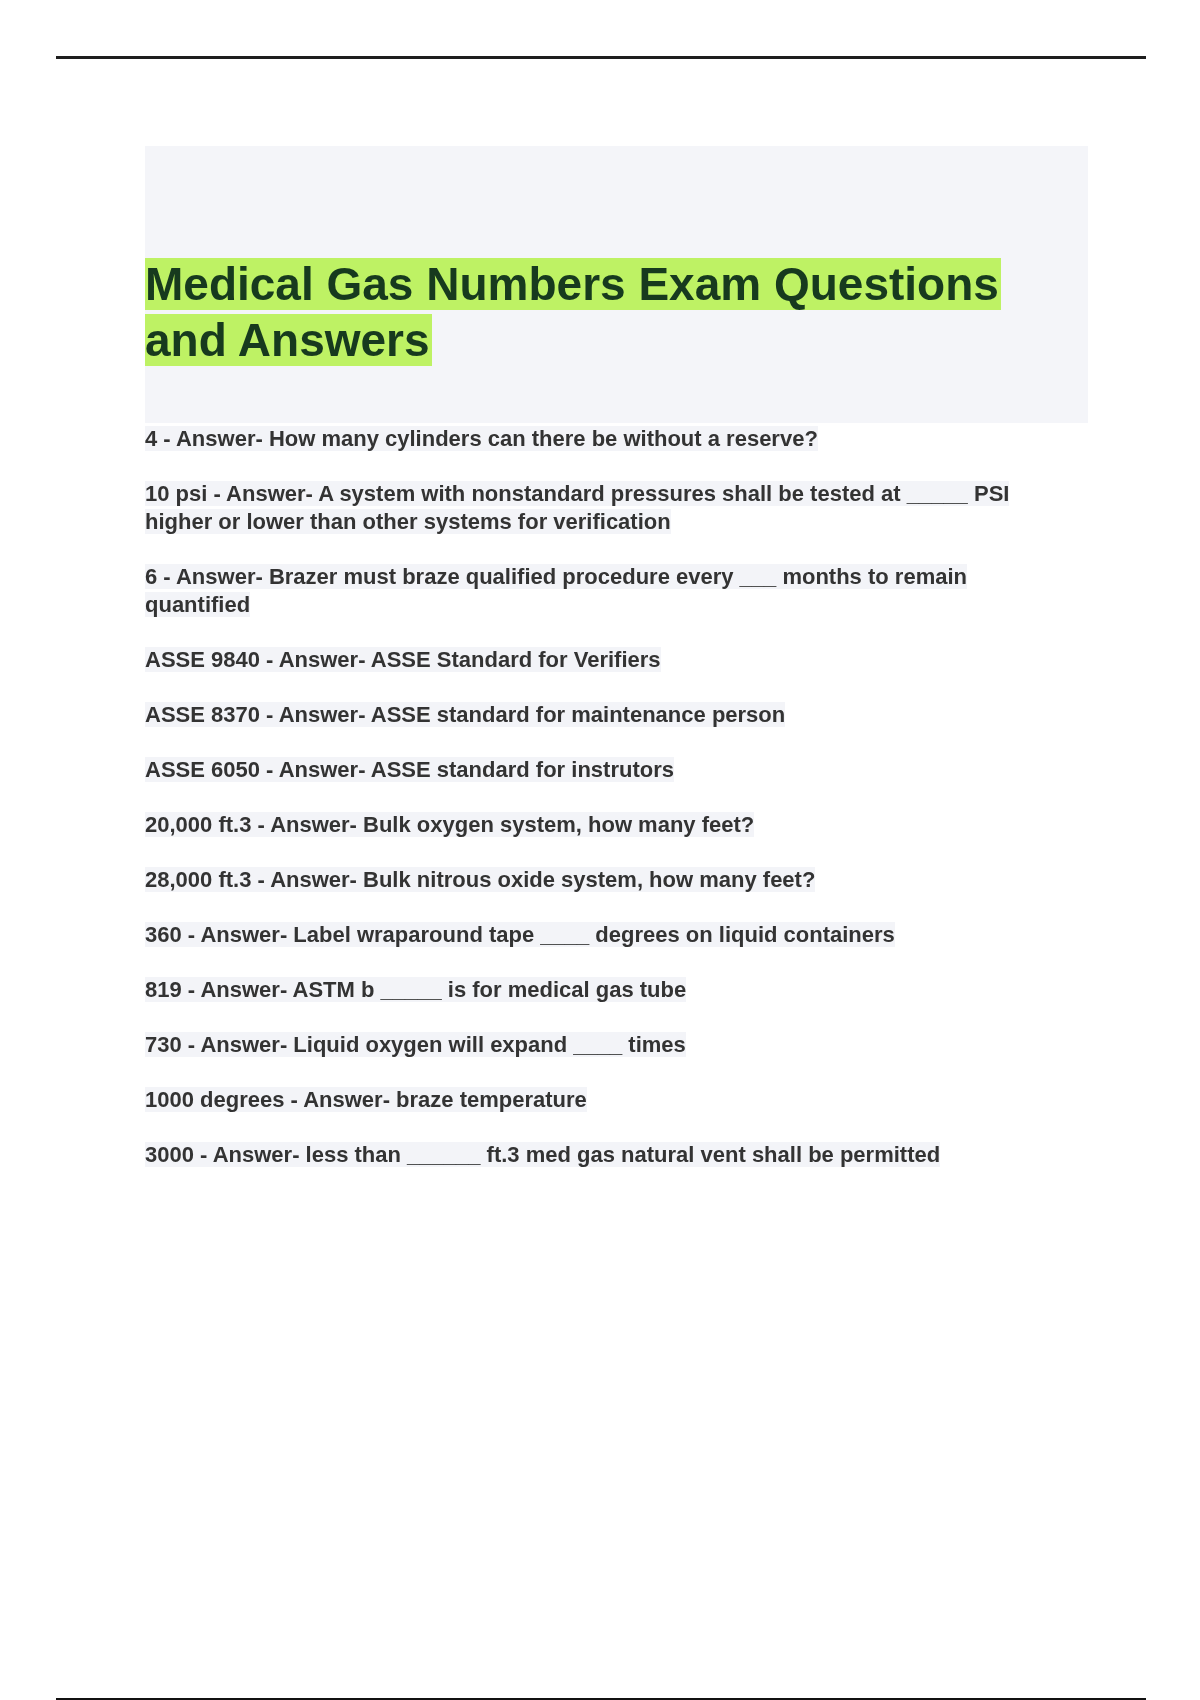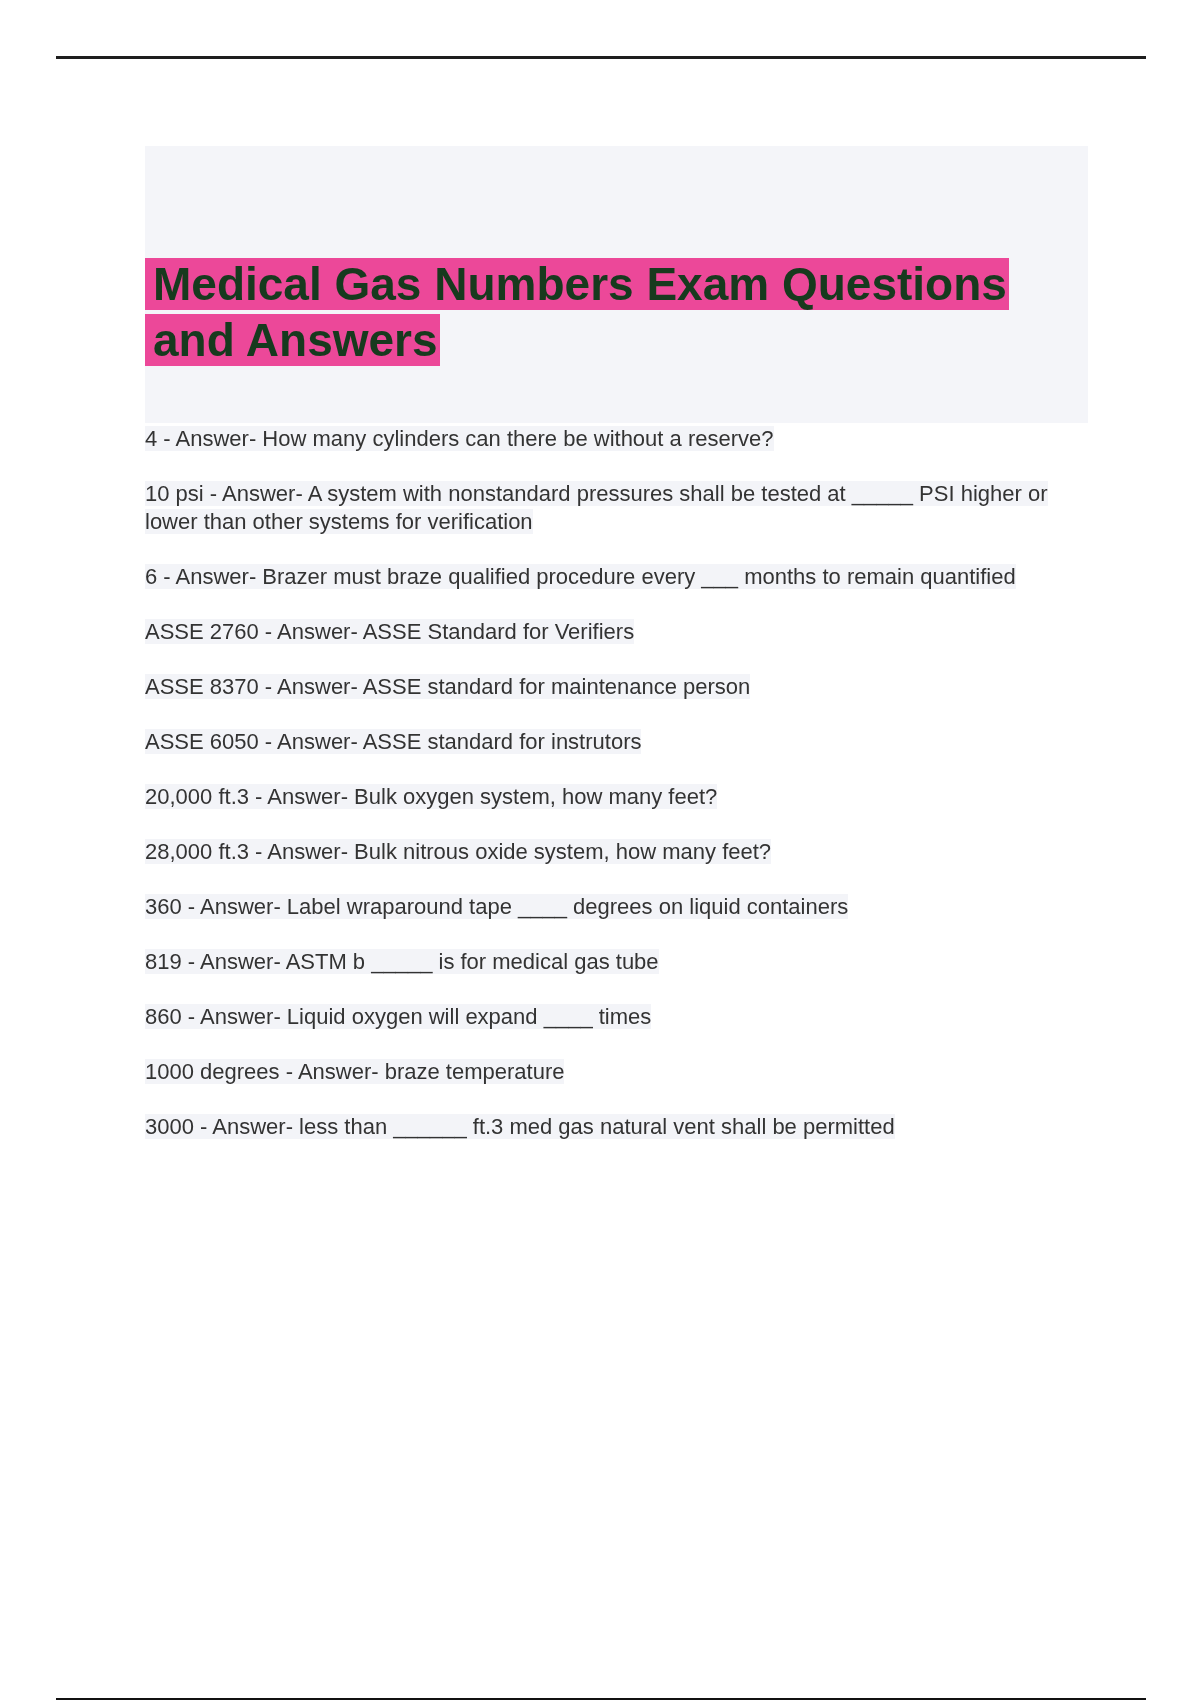--- a/index.html
+++ b/index.html
@@ -39,64 +39,65 @@
       top: 256px;
       width: 920px;
       margin: 0;
       font-family: "Liberation Sans", sans-serif;
       font-weight: bold;
       font-size: 46px;
       line-height: 56px;
       color: #173a1e;
     }
     .title span.hl {
-      background: #ec4899;
+      background: #bef264;
       box-decoration-break: clone;
       -webkit-box-decoration-break: clone;
-      padding: 0 2px 0 8px;
+      padding: 0 2px 0 0;
     }
 
     .qa-list {
       position: absolute;
       left: 145px;
       top: 425px;
       width: 920px;
       margin: 0;
       padding: 0;
       list-style: none;
     }
     .qa-item {
       font-size: 22px;
       line-height: 28px;
       color: #333333;
       margin: 0 0 27px 0;
     }
     .qa-item .txt {
       background: #f3f4f8;
       box-decoration-break: clone;
+      font-weight: bold;
       -webkit-box-decoration-break: clone;
     }
   </style>
 </head>
 <body>
 
 <div class="rule top"></div>
 
 <div class="title-block"></div>
 <h1 class="title"><span class="hl">Medical Gas Numbers Exam Questions and Answers</span></h1>
 
 <ul class="qa-list">
   <li class="qa-item"><span class="txt">4 - Answer- How many cylinders can there be without a reserve?</span></li>
   <li class="qa-item"><span class="txt">10 psi - Answer- A system with nonstandard pressures shall be tested at _____ PSI higher or lower than other systems for verification</span></li>
   <li class="qa-item"><span class="txt">6 - Answer- Brazer must braze qualified procedure every ___ months to remain quantified</span></li>
-  <li class="qa-item"><span class="txt">ASSE 2760 - Answer- ASSE Standard for Verifiers</span></li>
+  <li class="qa-item"><span class="txt">ASSE 9840 - Answer- ASSE Standard for Verifiers</span></li>
   <li class="qa-item"><span class="txt">ASSE 8370 - Answer- ASSE standard for maintenance person</span></li>
   <li class="qa-item"><span class="txt">ASSE 6050 - Answer- ASSE standard for instrutors</span></li>
   <li class="qa-item"><span class="txt">20,000 ft.3 - Answer- Bulk oxygen system, how many feet?</span></li>
   <li class="qa-item"><span class="txt">28,000 ft.3 - Answer- Bulk nitrous oxide system, how many feet?</span></li>
   <li class="qa-item"><span class="txt">360 - Answer- Label wraparound tape ____ degrees on liquid containers</span></li>
   <li class="qa-item"><span class="txt">819 - Answer- ASTM b _____ is for medical gas tube</span></li>
-  <li class="qa-item"><span class="txt">860 - Answer- Liquid oxygen will expand ____ times</span></li>
+  <li class="qa-item"><span class="txt">730 - Answer- Liquid oxygen will expand ____ times</span></li>
   <li class="qa-item"><span class="txt">1000 degrees - Answer- braze temperature</span></li>
   <li class="qa-item"><span class="txt">3000 - Answer- less than ______ ft.3 med gas natural vent shall be permitted</span></li>
 </ul>
 
 <div class="rule bottom"></div>
 
 </body></html>

